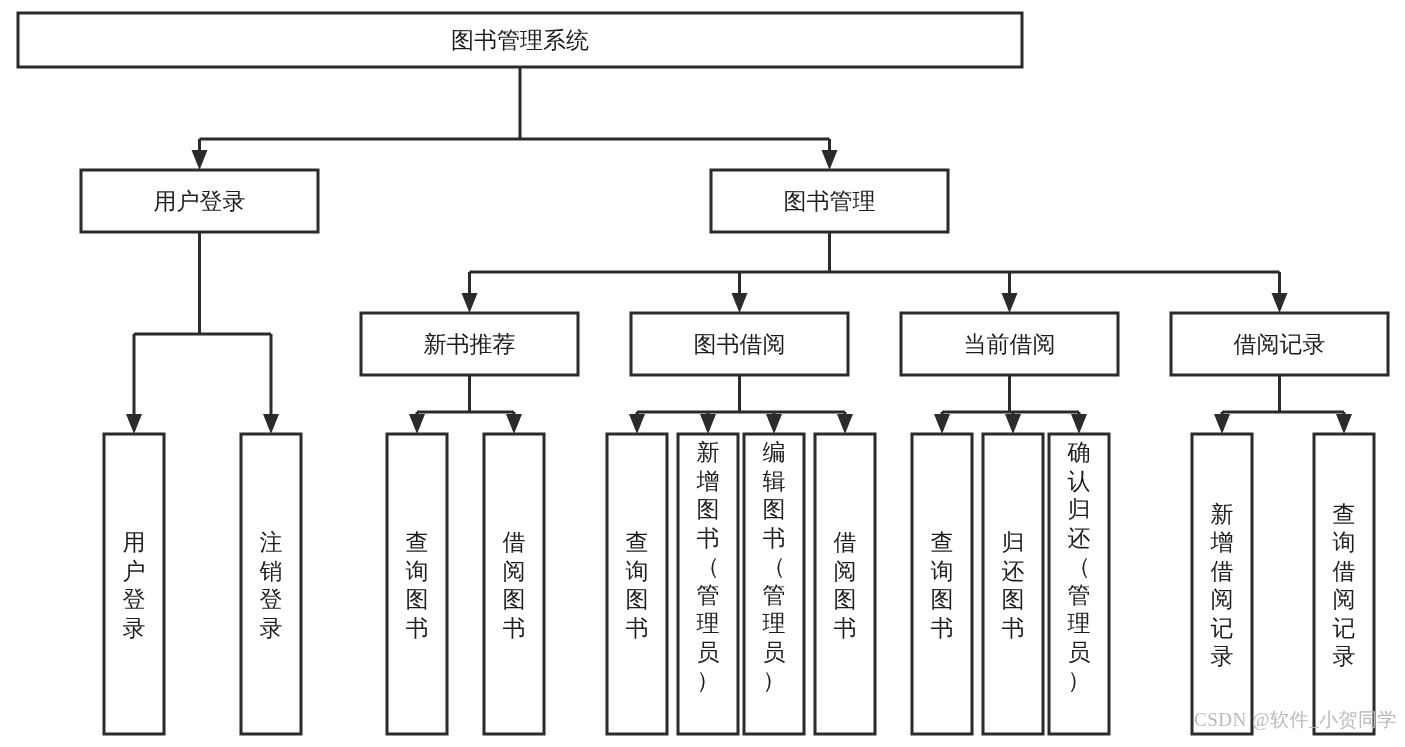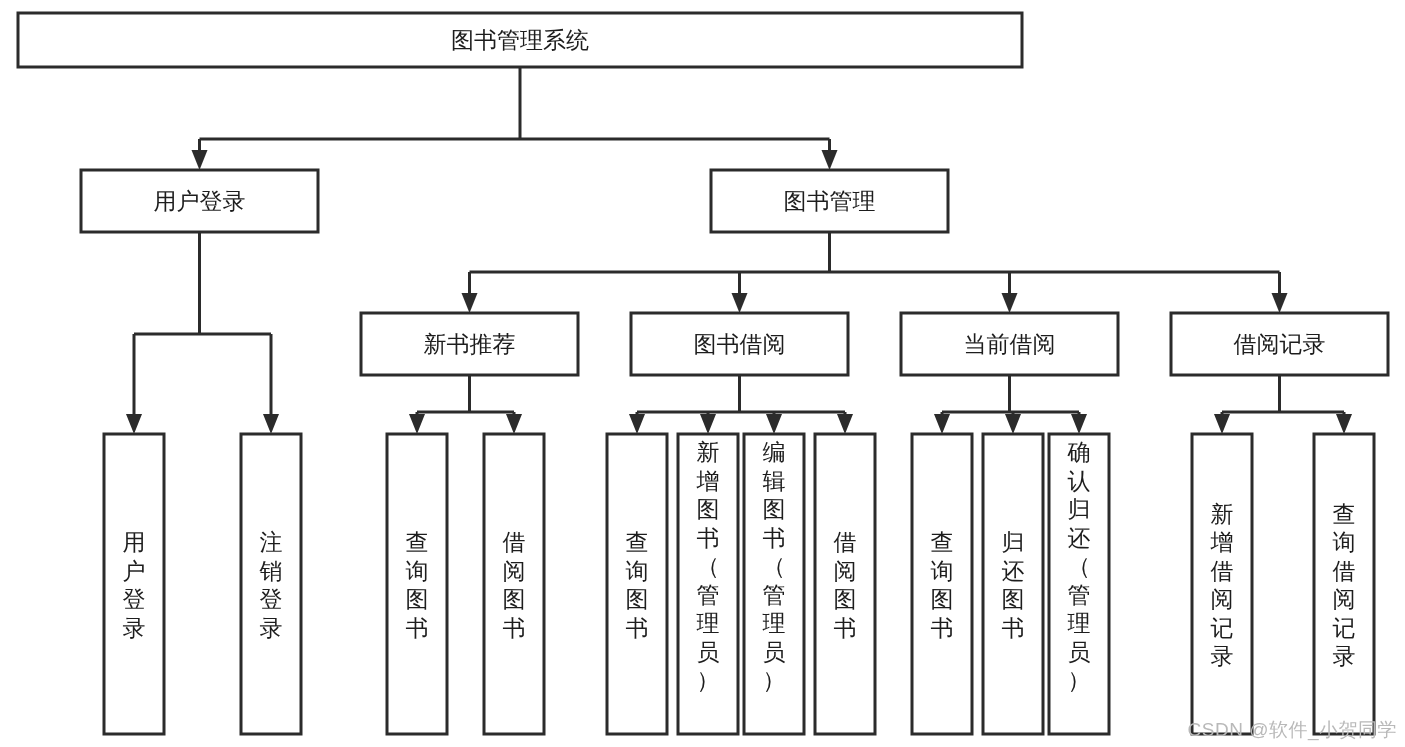--- a/index.html
+++ b/index.html
@@ -49,22 +49,22 @@
   }
   .node-label-vert {
     fill: #1d1d1d;
     font-family: "DejaVu Sans", "Liberation Sans", sans-serif;
     font-size: 23px;
     text-anchor: middle;
   }
   .watermark {
     position: absolute;
     right: 8px;
-    bottom: 4px;
-    font-family: Liberation Sans, sans-serif;
+    bottom: 14px;
+    font-family: Liberation Serif, serif;
     font-size: 19px;
     color: #b9b9b9;
     white-space: nowrap;
     letter-spacing: 0.5px;
   }
 </style>
 </head>
 <body>
 
 <div id="diagram-root">

